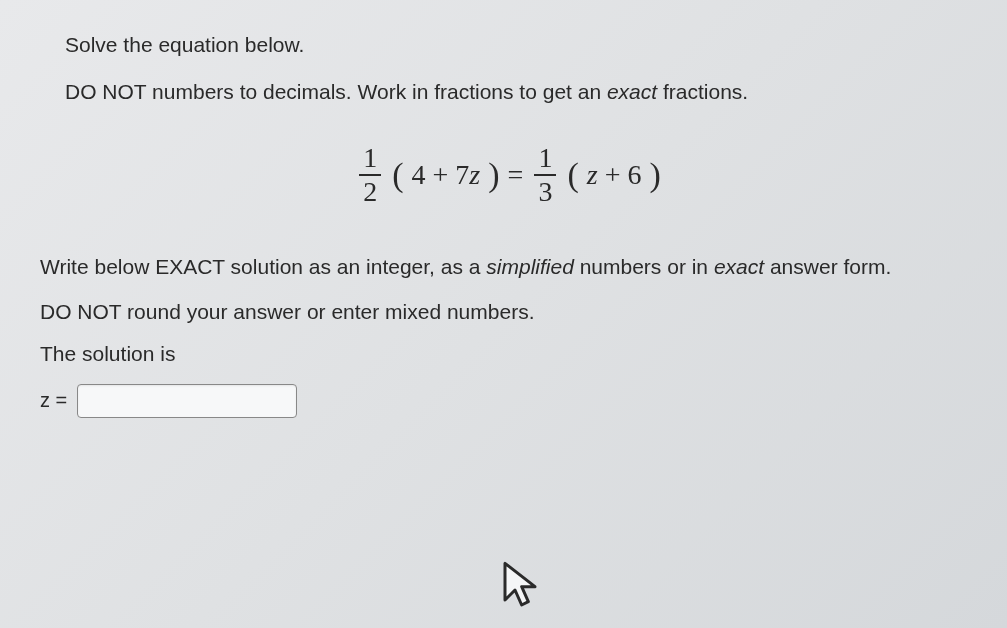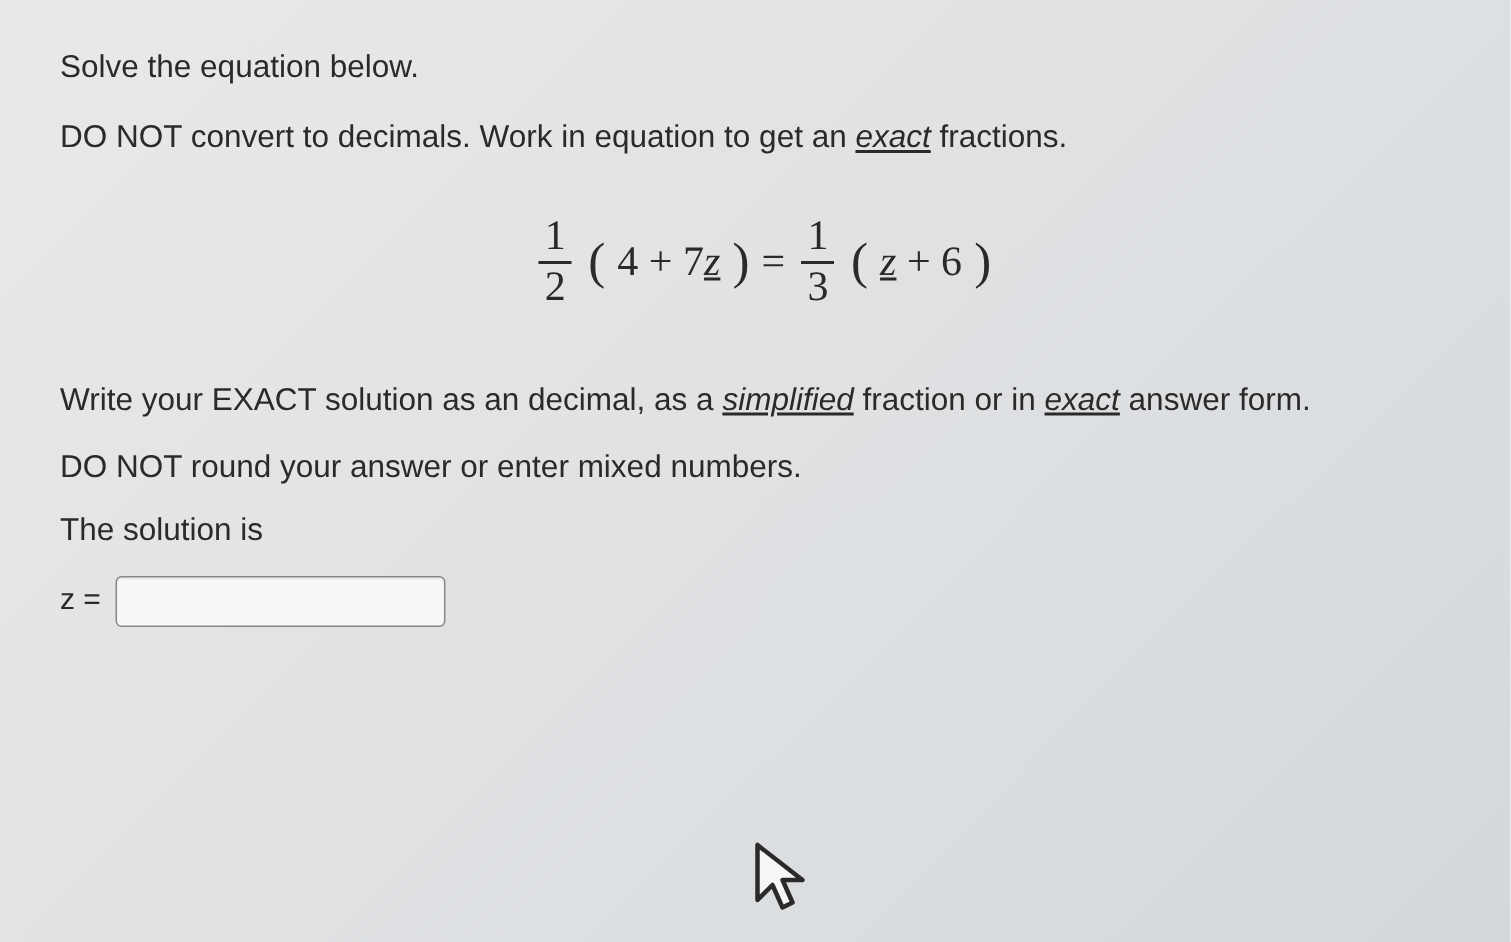--- a/index.html
+++ b/index.html
@@ -12,20 +12,21 @@
       background: linear-gradient(135deg, #e8e9eb 0%, #dfe1e3 50%, #d5d8db 100%);
       color: #2a2a2a;
       width: 1007px;
       height: 628px;
       position: relative;
       font-size: 21px;
     }
     .instruction {
       margin-bottom: 18px;
       line-height: 1.4;
+      margin-left: 25px;
     }
     .equation-wrap {
       text-align: center;
       margin: 35px 0 45px 0;
       font-family: "Cambria Math", "Times New Roman", serif;
       font-size: 28px;
     }
     .equation {
       display: inline-flex;
       align-items: center;
@@ -45,21 +46,20 @@
     .frac .den {
       border-top: 2px solid #2a2a2a;
       padding: 2px 4px 0 4px;
     }
     .paren {
       font-size: 34px;
       line-height: 1;
     }
     .italic {
       font-style: italic;
-      text-decoration: underline;
     }
     .instruction2 {
       margin-top: 10px;
       margin-bottom: 14px;
       line-height: 1.5;
     }
     .solution-label {
       margin-top: 13px;
       margin-bottom: 18px;
     }
@@ -86,21 +86,21 @@
       width: 40px;
       height: 50px;
     }
   </style>
 </head>
 <body>
 
 <div class="instruction">Solve the equation below.</div>
 
 <div class="instruction">
-  <span>DO NOT convert to decimals.  Work in equation to get an </span><span class="italic">exact</span><span> fractions.</span>
+  <span>DO NOT numbers to decimals.  Work in fractions to get an </span><span class="italic">exact</span><span> fractions.</span>
 </div>
 
 <div class="equation-wrap">
   <span class="equation">
     <span class="frac">
       <span class="num">1</span>
       <span class="den">2</span>
     </span>
     <span class="paren">(</span>
       <span>4 + 7<span class="italic">z</span></span>
@@ -110,21 +110,21 @@
       <span class="num">1</span>
       <span class="den">3</span>
     </span>
     <span class="paren">(</span>
       <span><span class="italic">z</span> + 6</span>
       <span class="paren">)</span>
   </span>
 </div>
 
 <div class="instruction2">
-  <span>Write your EXACT solution as an decimal, as a </span><span class="italic">simplified</span><span> fraction or in </span><span class="italic">exact</span><span> answer form.</span>
+  <span>Write below EXACT solution as an integer, as a </span><span class="italic">simplified</span><span> numbers or in </span><span class="italic">exact</span><span> answer form.</span>
 </div>
 
 <div class="instruction2">DO NOT round your answer or enter mixed numbers.</div>
 
 <div class="solution-label">The solution is</div>
 
 <div class="answer-row">
   <span>z =</span>
   <input type="text" class="answer-input" value="" style="">
 </div>

